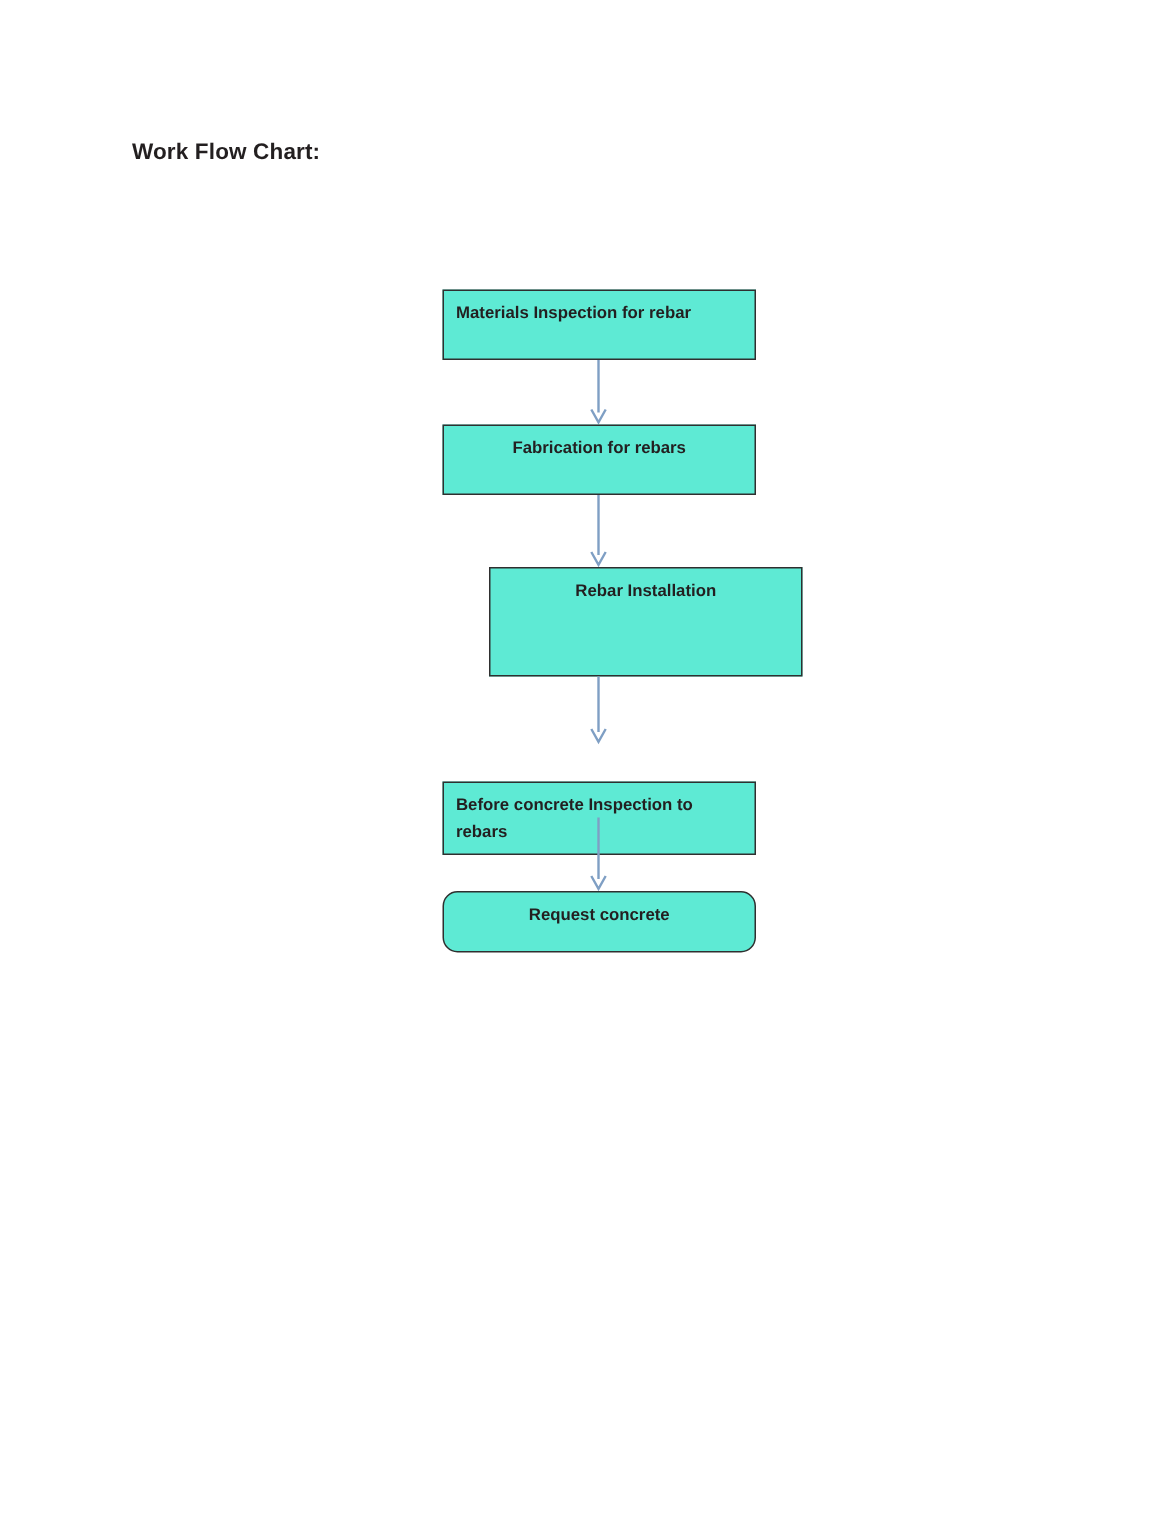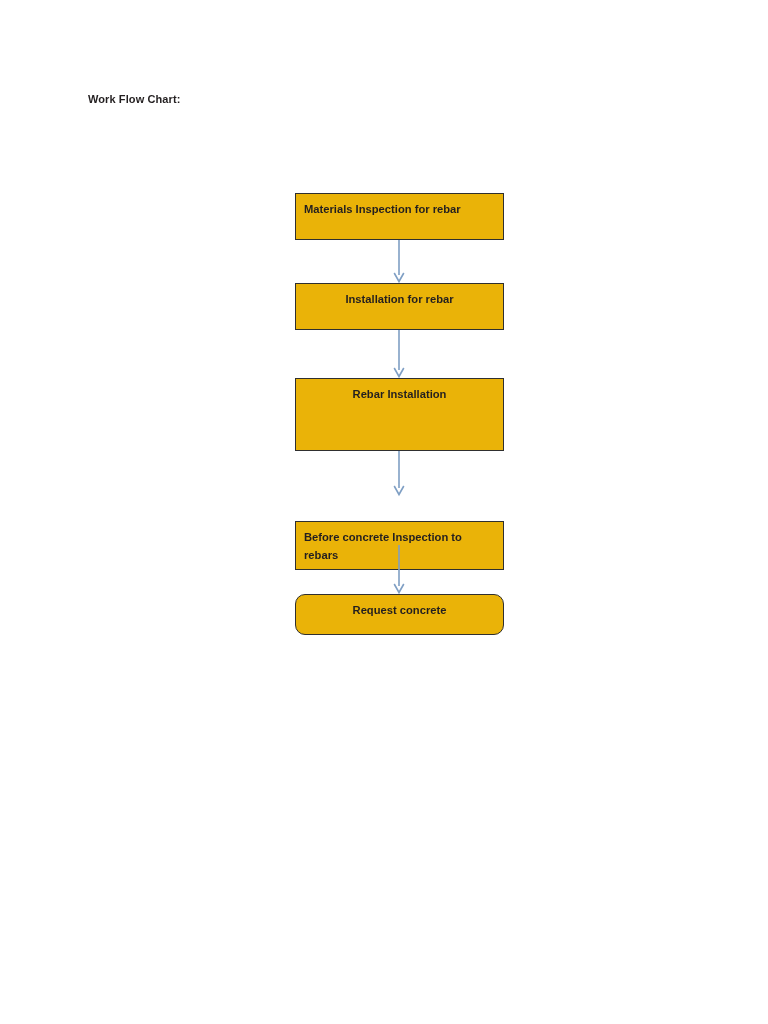--- a/index.html
+++ b/index.html
@@ -18,41 +18,41 @@
   #page {
     position: absolute;
     inset: 0;
     background: #ffffff;
   }
 
   #page-title {
     position: absolute;
     left: 88px;
     top: 93px;
-    font-size: 11px;
+    font-size: 15px;
     font-weight: bold;
     color: #231f20;
     letter-spacing: 0.1px;
     white-space: nowrap;
   }
 
   #flow {
     position: absolute;
     left: 295px;
     top: 193px;
     width: 210px;
   }
 
   .node {
     position: absolute;
     left: 0;
     width: 209px;
     box-sizing: border-box;
     border: 1px solid #2f2f2f;
-    background: #eab308;
+    background: #5eead4;
   }
 
   .node-label {
     font-size: 11.2px;
     font-weight: bold;
     color: #231f20;
     line-height: 1.62;
     padding-top: 6px;
   }
 
@@ -93,31 +93,31 @@
     </div>
 
     <div class="connector" style="top:47px; height:43px;">
       <svg width="14" height="43" viewBox="0 0 14 43" aria-hidden="true">
         <line x1="7" y1="0" x2="7" y2="35" stroke="#7f9fc4" stroke-width="1.6"></line>
         <path d="M 2.2 33 L 7 41.5 L 11.8 33" fill="none" stroke="#7f9fc4" stroke-width="1.6"></path>
       </svg>
     </div>
 
     <div class="node align-center" style="top:90px; height:47px;">
-      <div class="node-label">Installation for rebar</div>
+      <div class="node-label">Fabrication for rebars</div>
     </div>
 
     <div class="connector" style="top:137px; height:48px;">
       <svg width="14" height="48" viewBox="0 0 14 48" aria-hidden="true">
         <line x1="7" y1="0" x2="7" y2="40" stroke="#7f9fc4" stroke-width="1.6"></line>
         <path d="M 2.2 38 L 7 46.5 L 11.8 38" fill="none" stroke="#7f9fc4" stroke-width="1.6"></path>
       </svg>
     </div>
 
-    <div class="node align-center" style="top:185px; height:73px;">
+    <div class="node align-center" style="top:185px; height:73px;margin-left:31px;">
       <div class="node-label">Rebar Installation</div>
     </div>
 
     <div class="connector" style="top:258px; height:45px;">
       <svg width="14" height="45" viewBox="0 0 14 45" aria-hidden="true">
         <line x1="7" y1="0" x2="7" y2="37" stroke="#7f9fc4" stroke-width="1.6"></line>
         <path d="M 2.2 35 L 7 43.5 L 11.8 35" fill="none" stroke="#7f9fc4" stroke-width="1.6"></path>
       </svg>
     </div>
 

